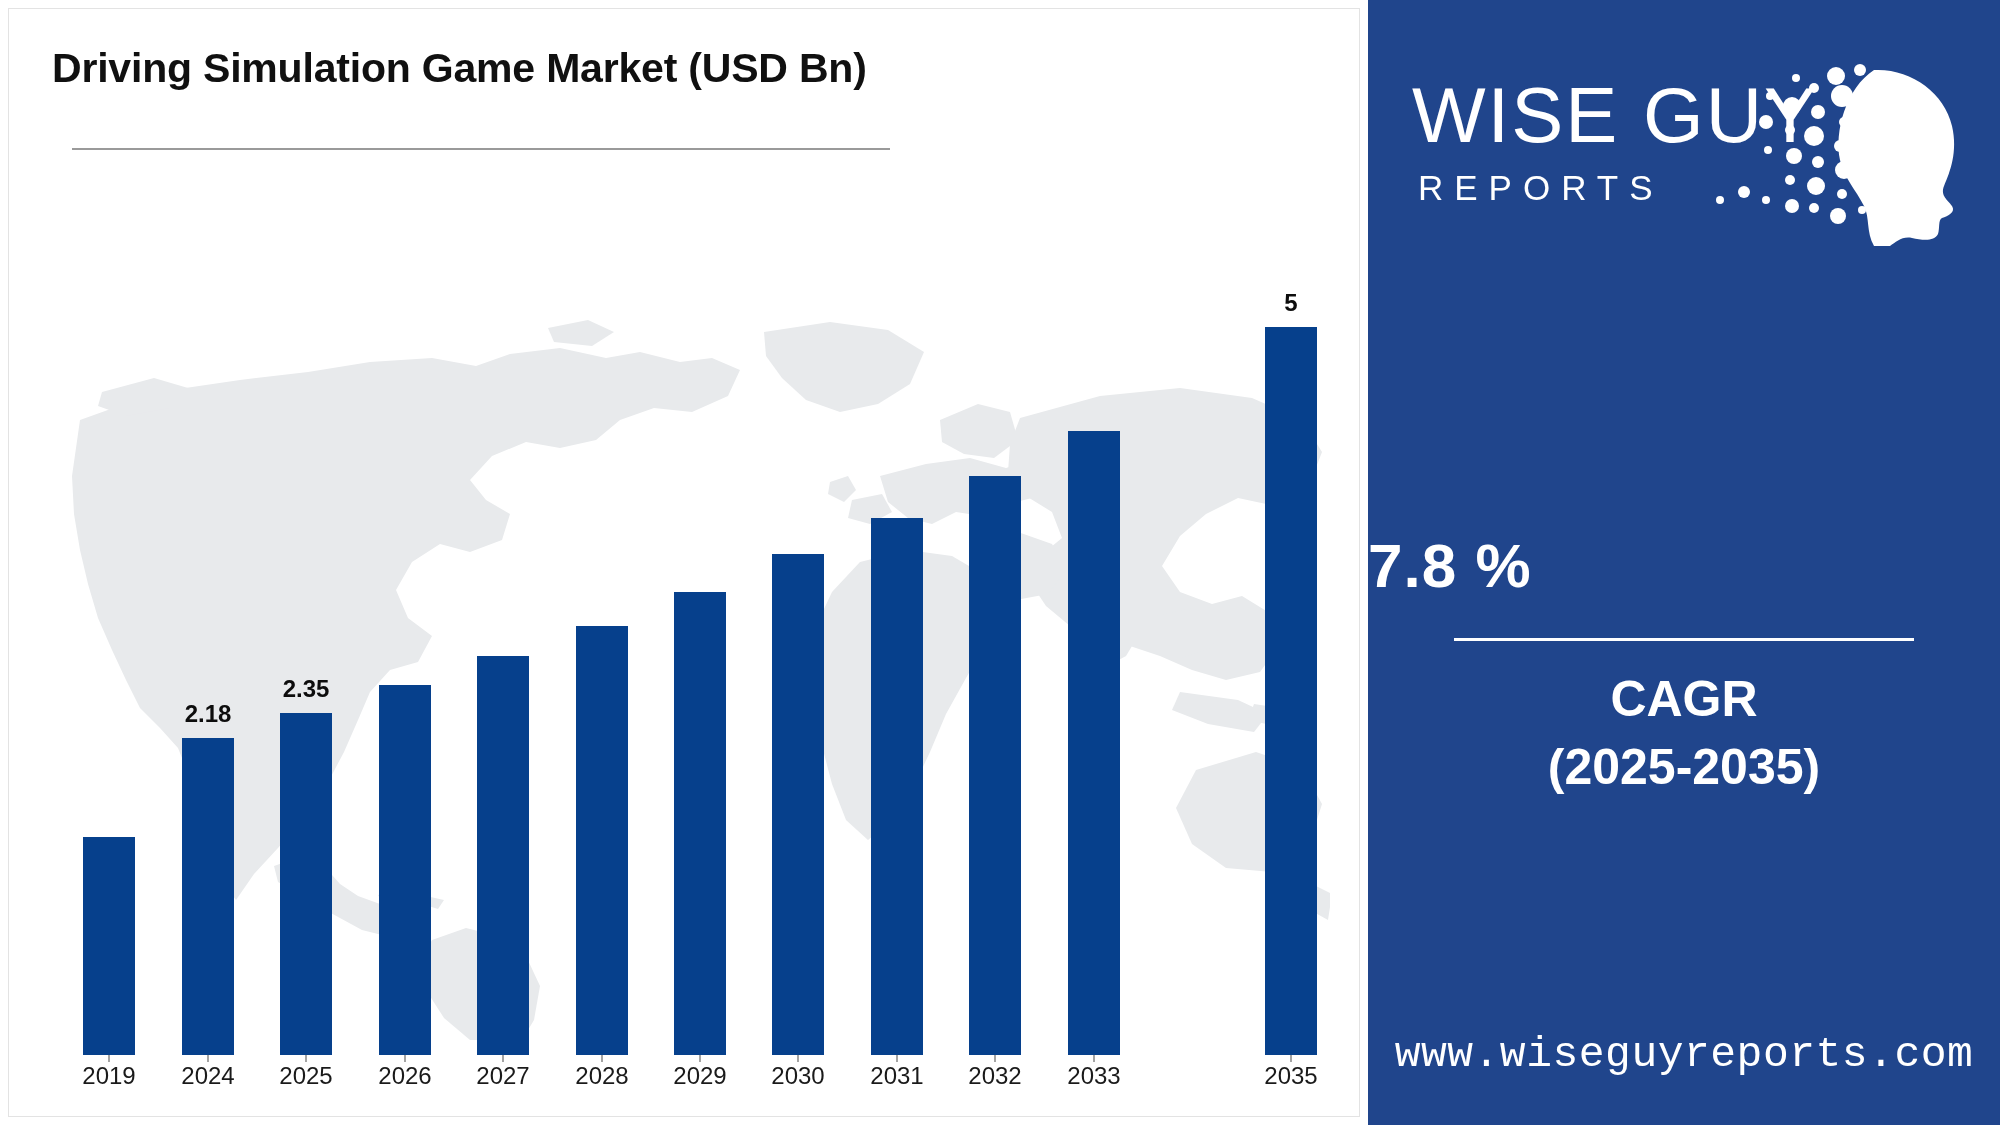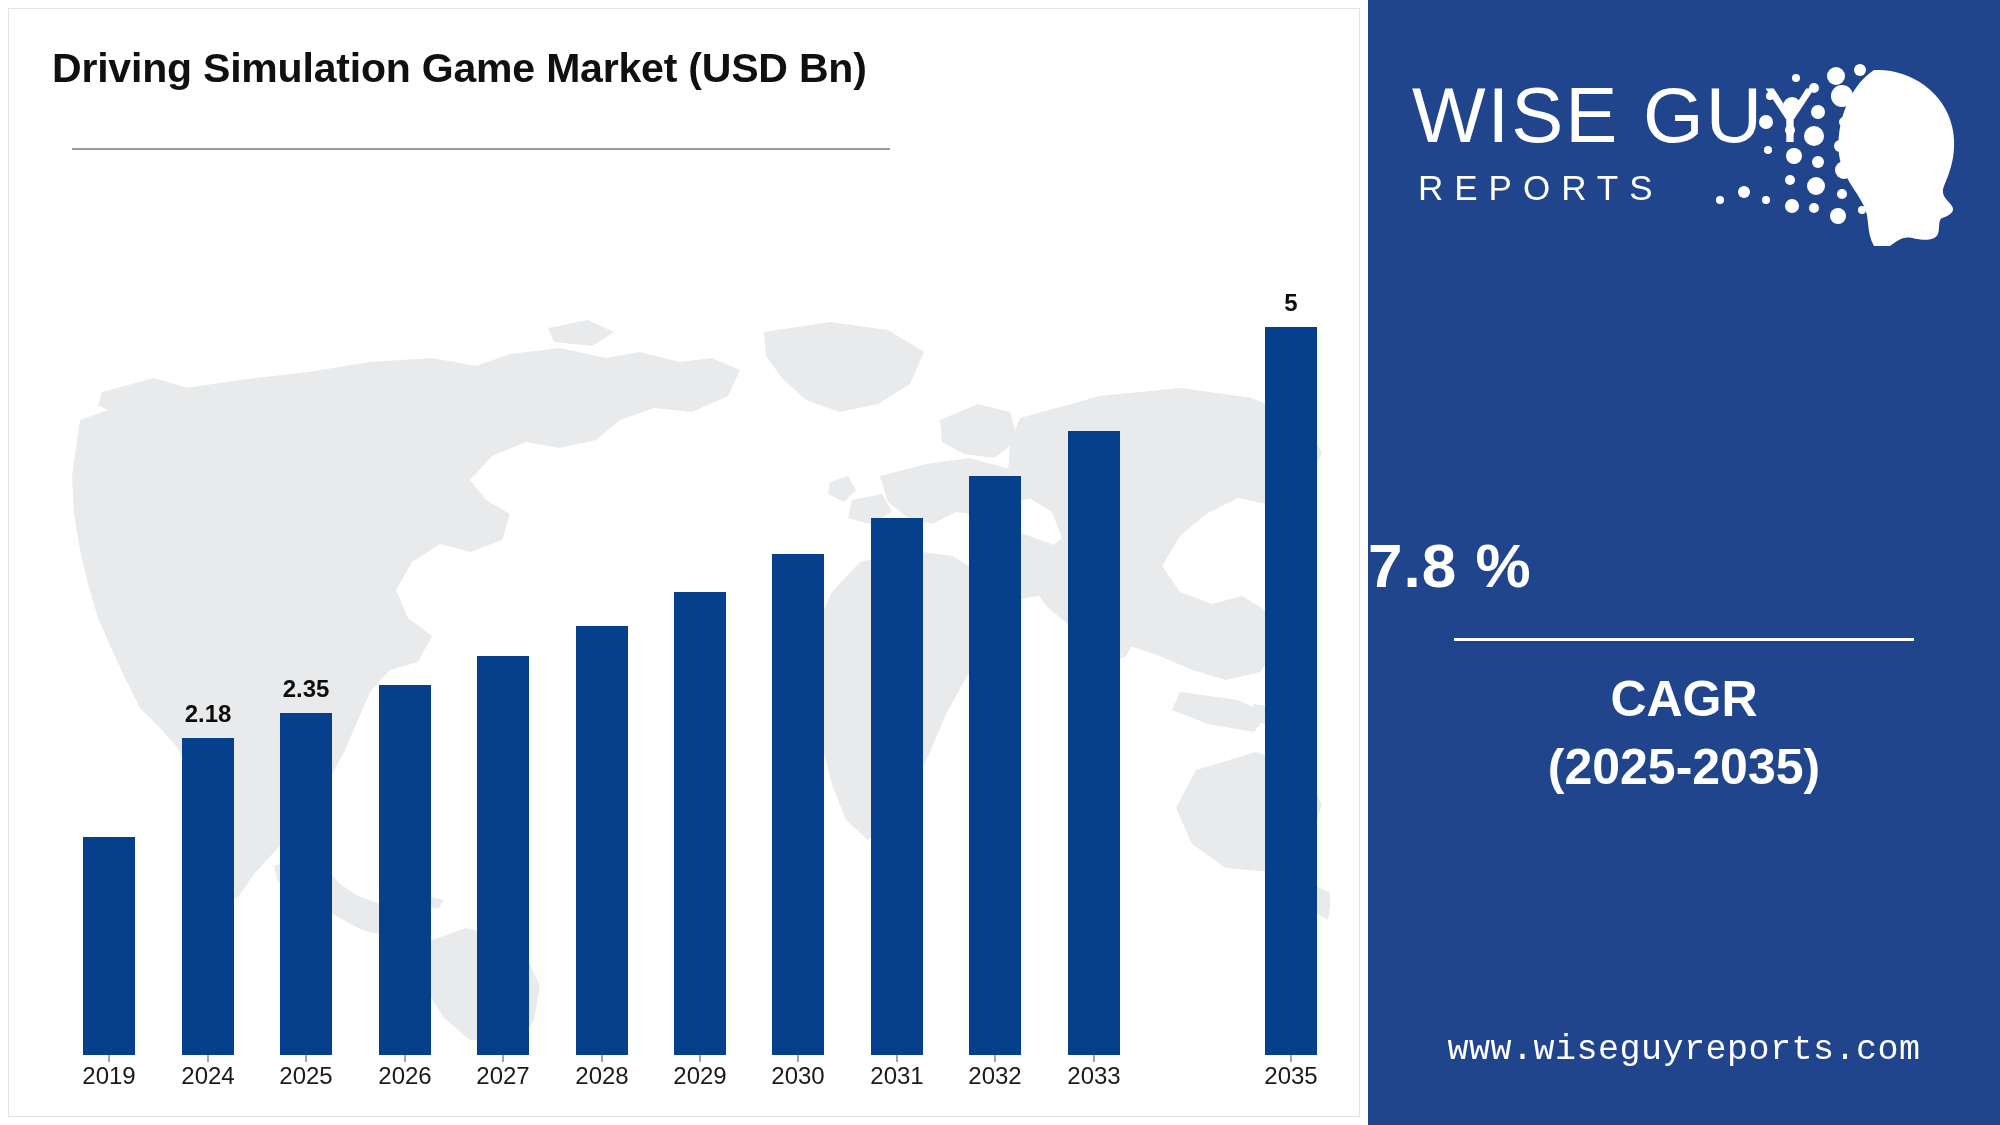--- a/index.html
+++ b/index.html
@@ -180,21 +180,21 @@
     font-weight: bold;
     margin-top: 12px;
   }
   .site-url {
     position: absolute;
     left: 0;
     top: 1030px;
     width: 632px;
     text-align: center;
     font-family: "Liberation Mono", "DejaVu Sans Mono", monospace;
-    font-size: 35px;
+    font-size: 43px;
     letter-spacing: 0.5px;
     color: #ffffff;
   }
 </style>
 </head>
 <body>
 
 <div id="root">
 
   <div class="chart-panel">

